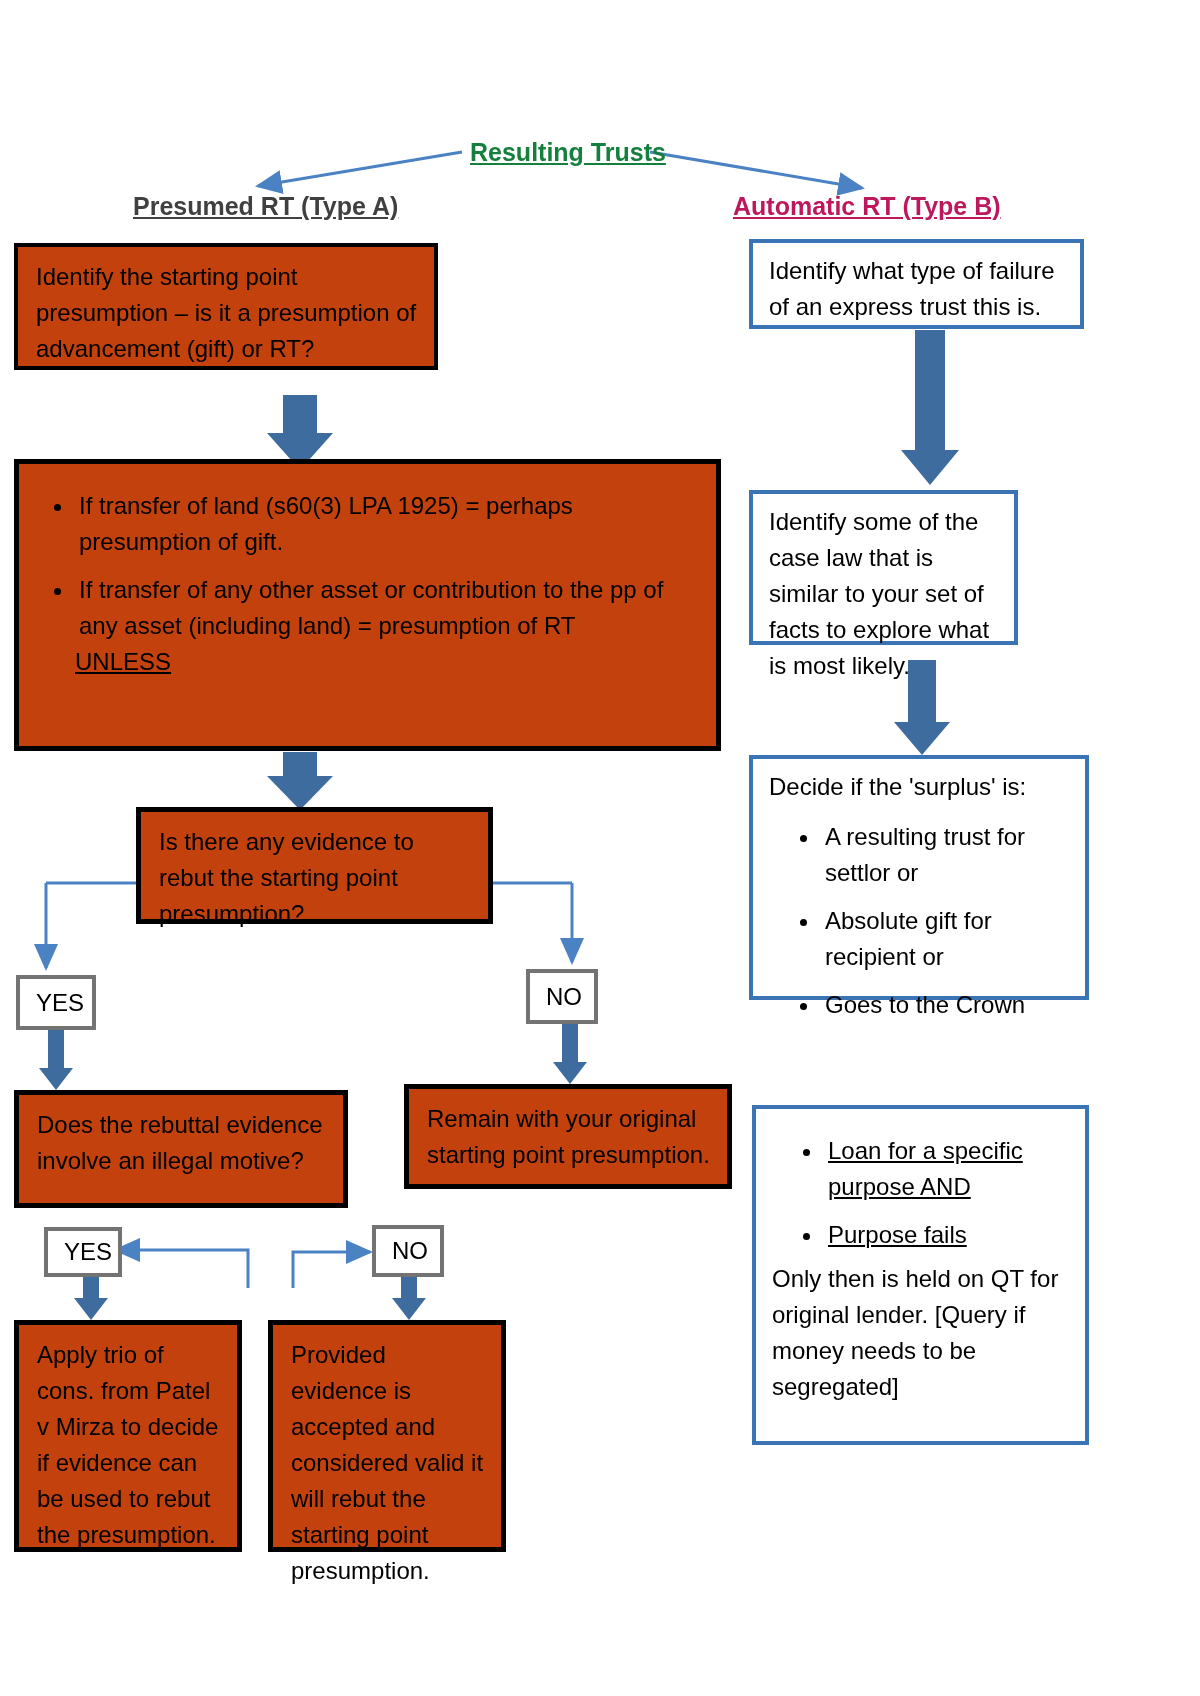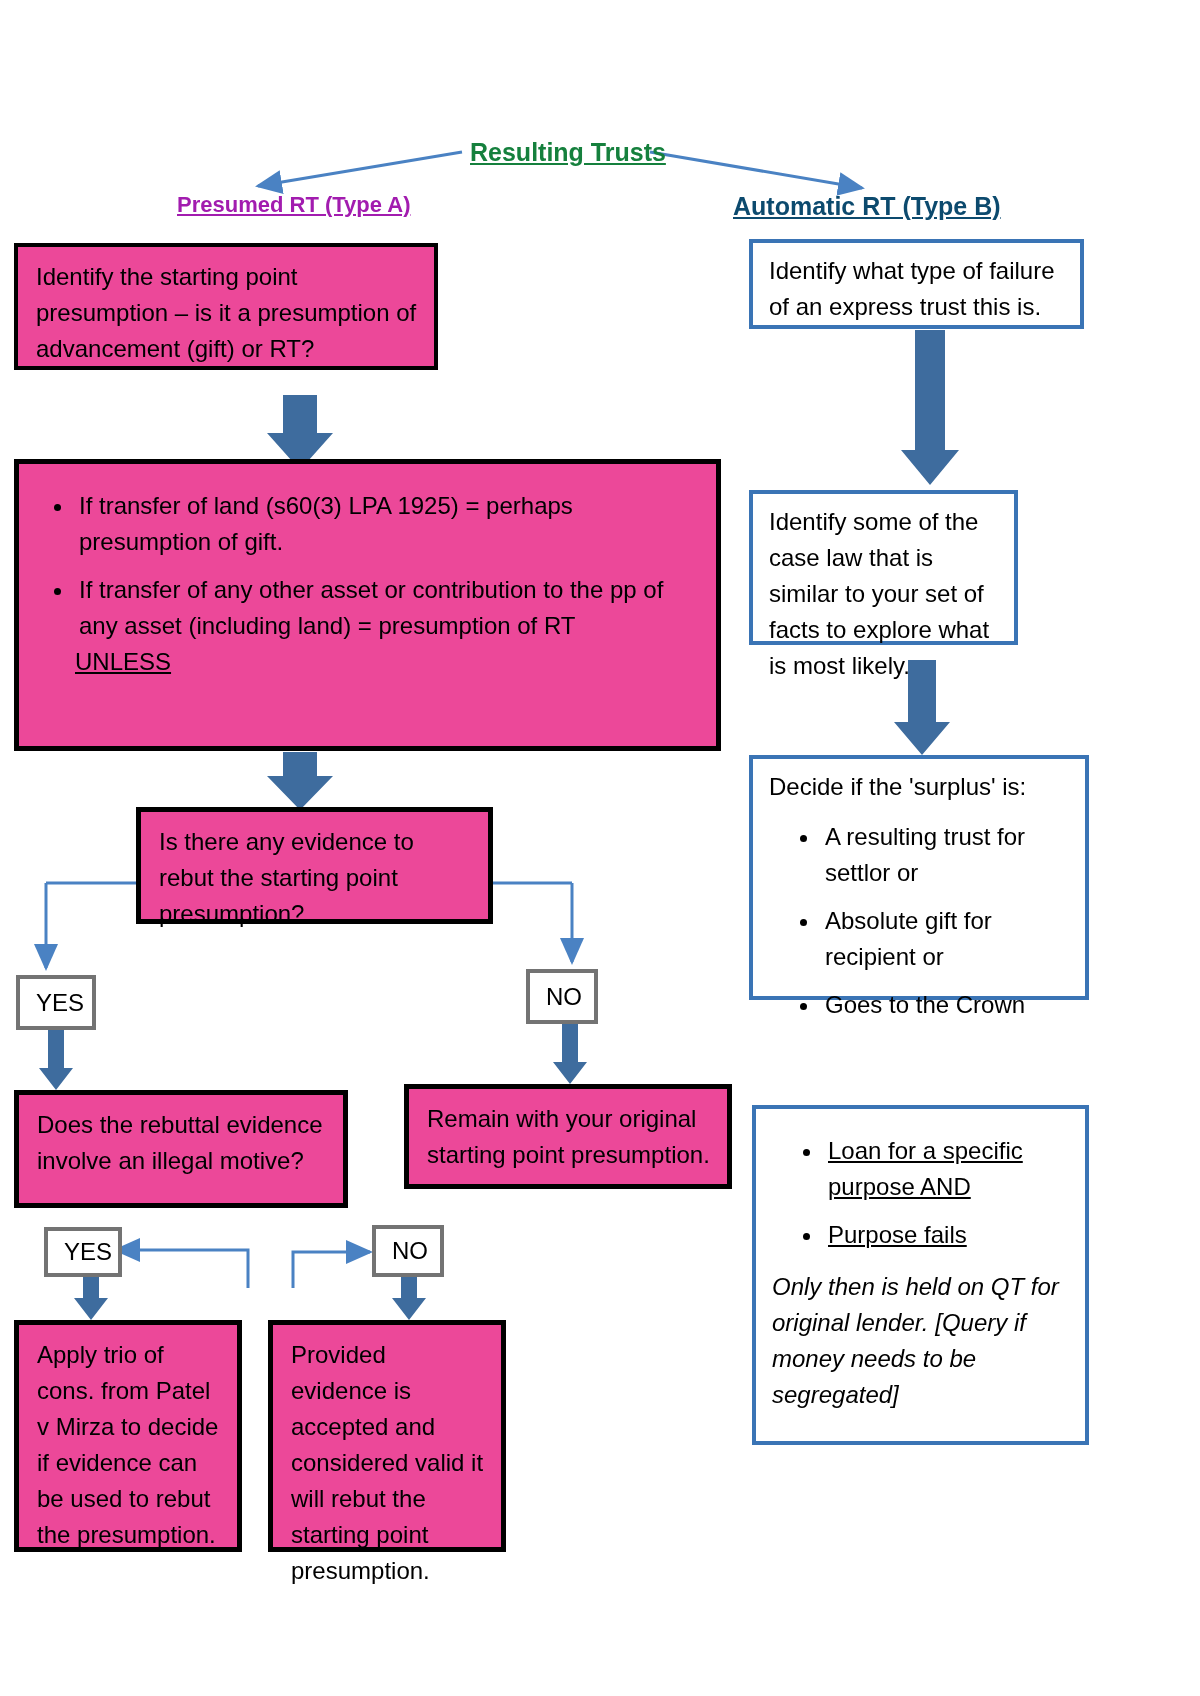--- a/index.html
+++ b/index.html
@@ -22,27 +22,27 @@
   
   .abs { position: absolute; box-sizing: border-box; }
 
   
   .heading {
     font-weight: bold;
     text-decoration: underline;
     white-space: nowrap;
   }
   .h-root { font-size: 25px; color: #15803d; }
-  .h-left { font-size: 22px; color: #a21caf; margin-left: 44px; }
-  .h-right { font-size: 25px; color: #0c4a6e; }
+  .h-left { font-size: 25px; color: #404040; }
+  .h-right { font-size: 25px; color: #be185d; }
 
   
   .box-black {
     border: 4px solid #000000;
-    background: #ec4899;
+    background: #c2410c;
     font-size: 24px;
     line-height: 1.50;
     padding: 12px 16px 12px 18px;
   }
   .box-black-thick { border-width: 5px; }
   .box-blue {
     border: 4px solid #3A74B5;
     background: #ffffff;
     font-size: 24px;
     line-height: 1.50;
@@ -214,16 +214,16 @@
       <li>Absolute gift for recipient or</li>
       <li>Goes to the Crown</li>
     </ul>
   </div>
 
   <div class="abs box-blue" style="left:752px; top:1105px; width:337px; height:340px;">
     <ul class="bul tight" style="padding-left:52px; margin-top:14px;text-decoration:underline;">
       <li>Loan for a specific purpose AND</li>
       <li>Purpose fails</li>
     </ul>
-    <div style="margin-top:16px;font-style:italic;">Only then is held on QT for original lender. [Query if money needs to be segregated]</div>
+    <div style="margin-top:8px;">Only then is held on QT for original lender. [Query if money needs to be segregated]</div>
   </div>
 
 </div>
 
 </body></html>

